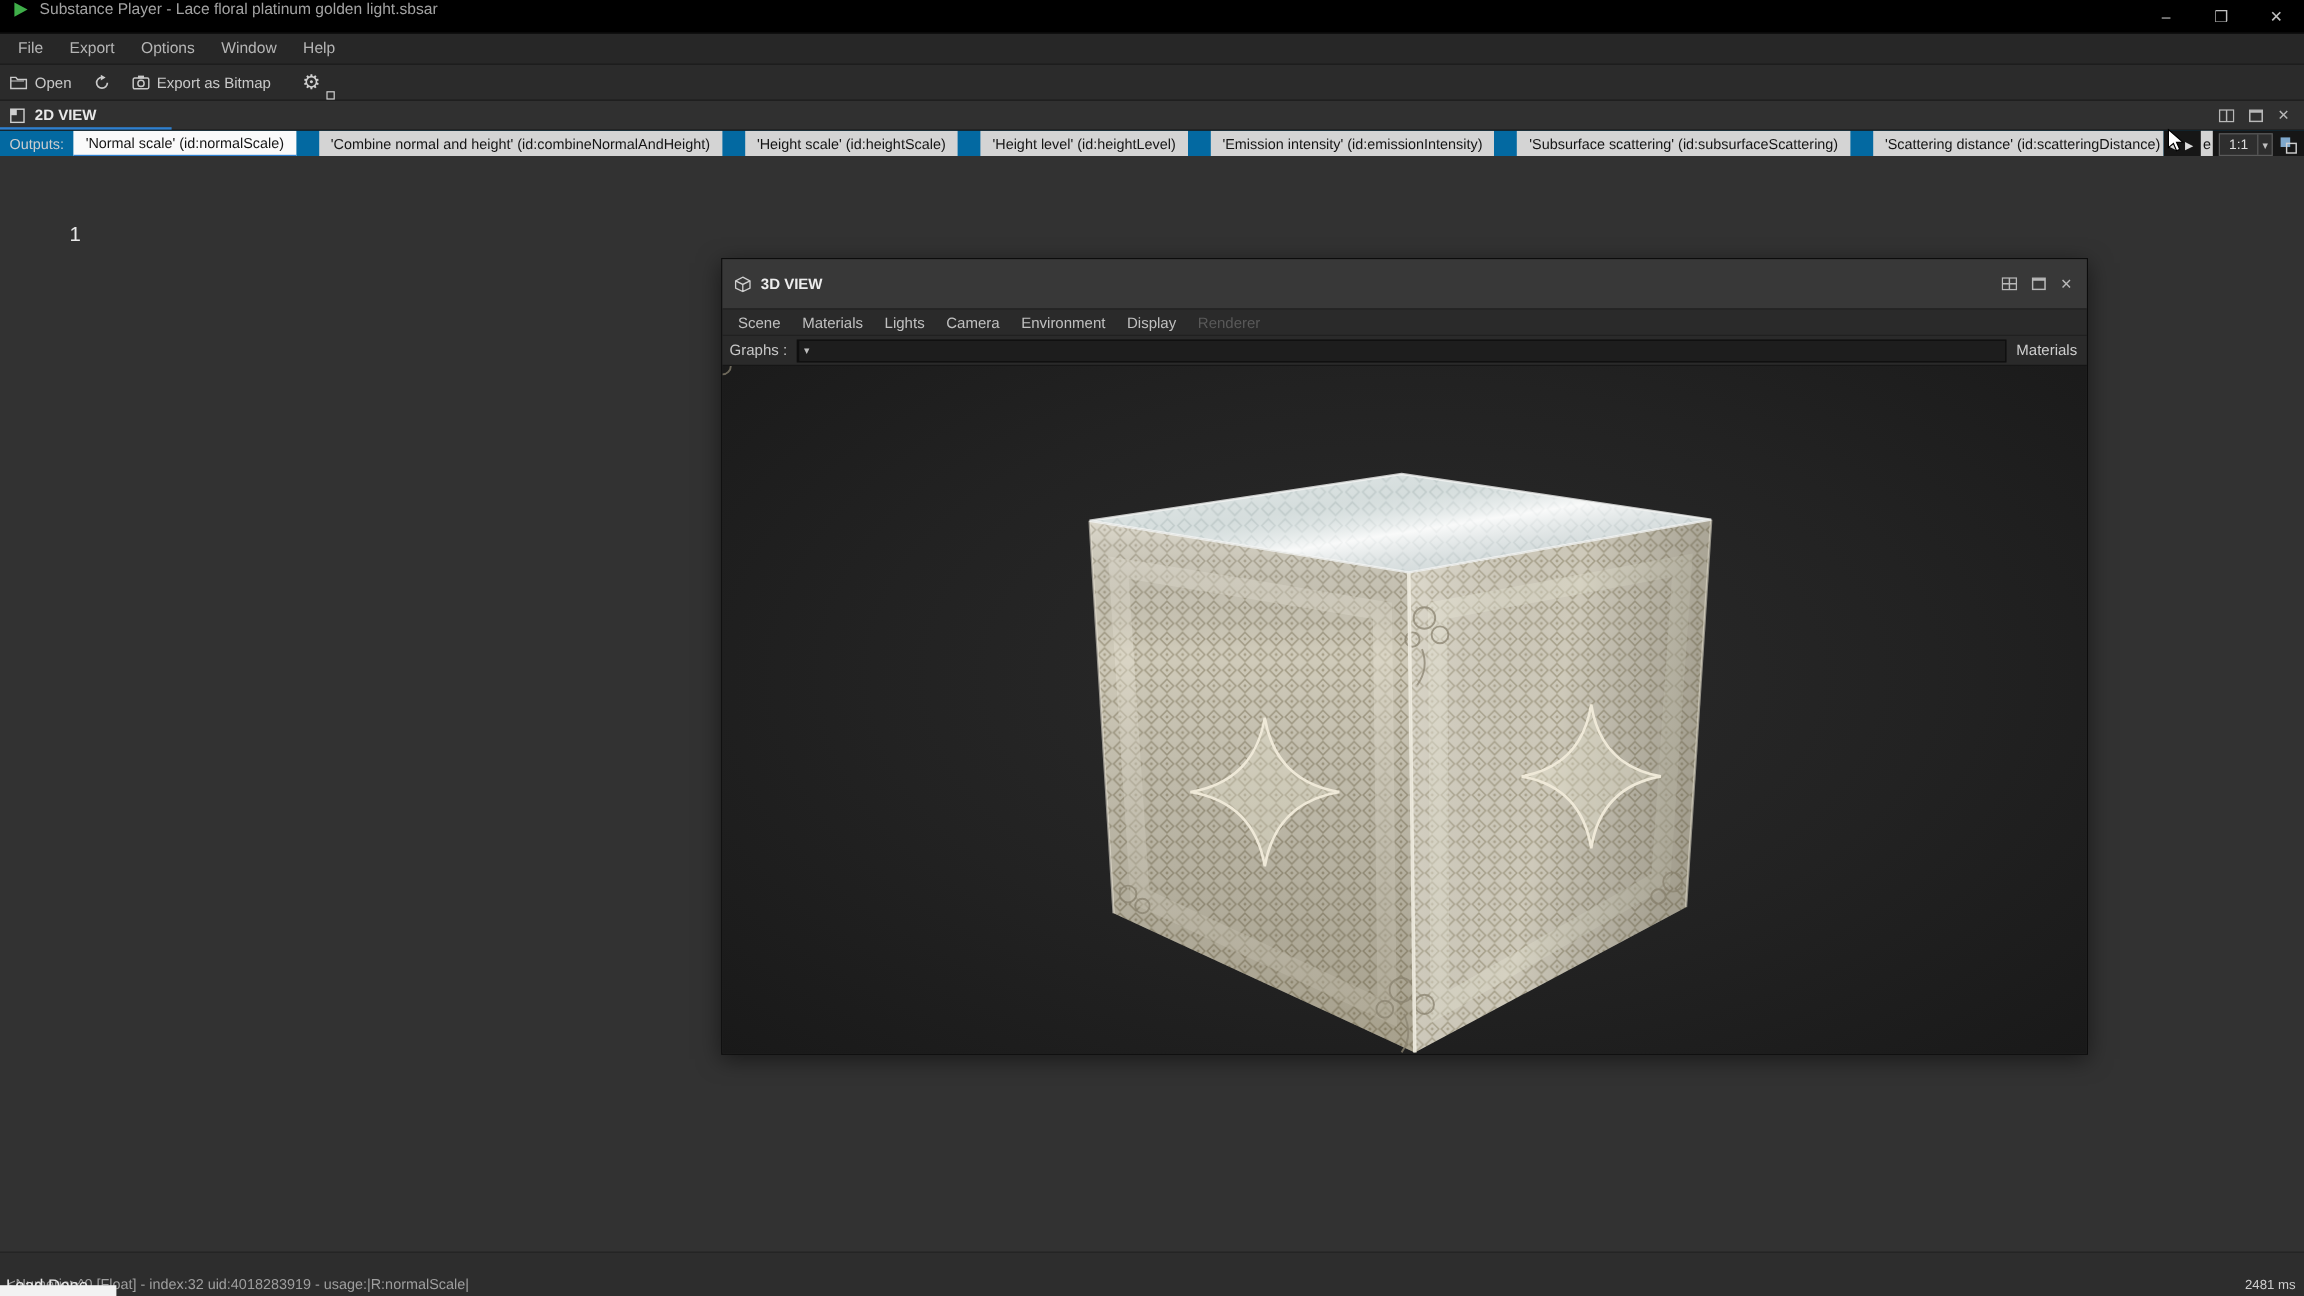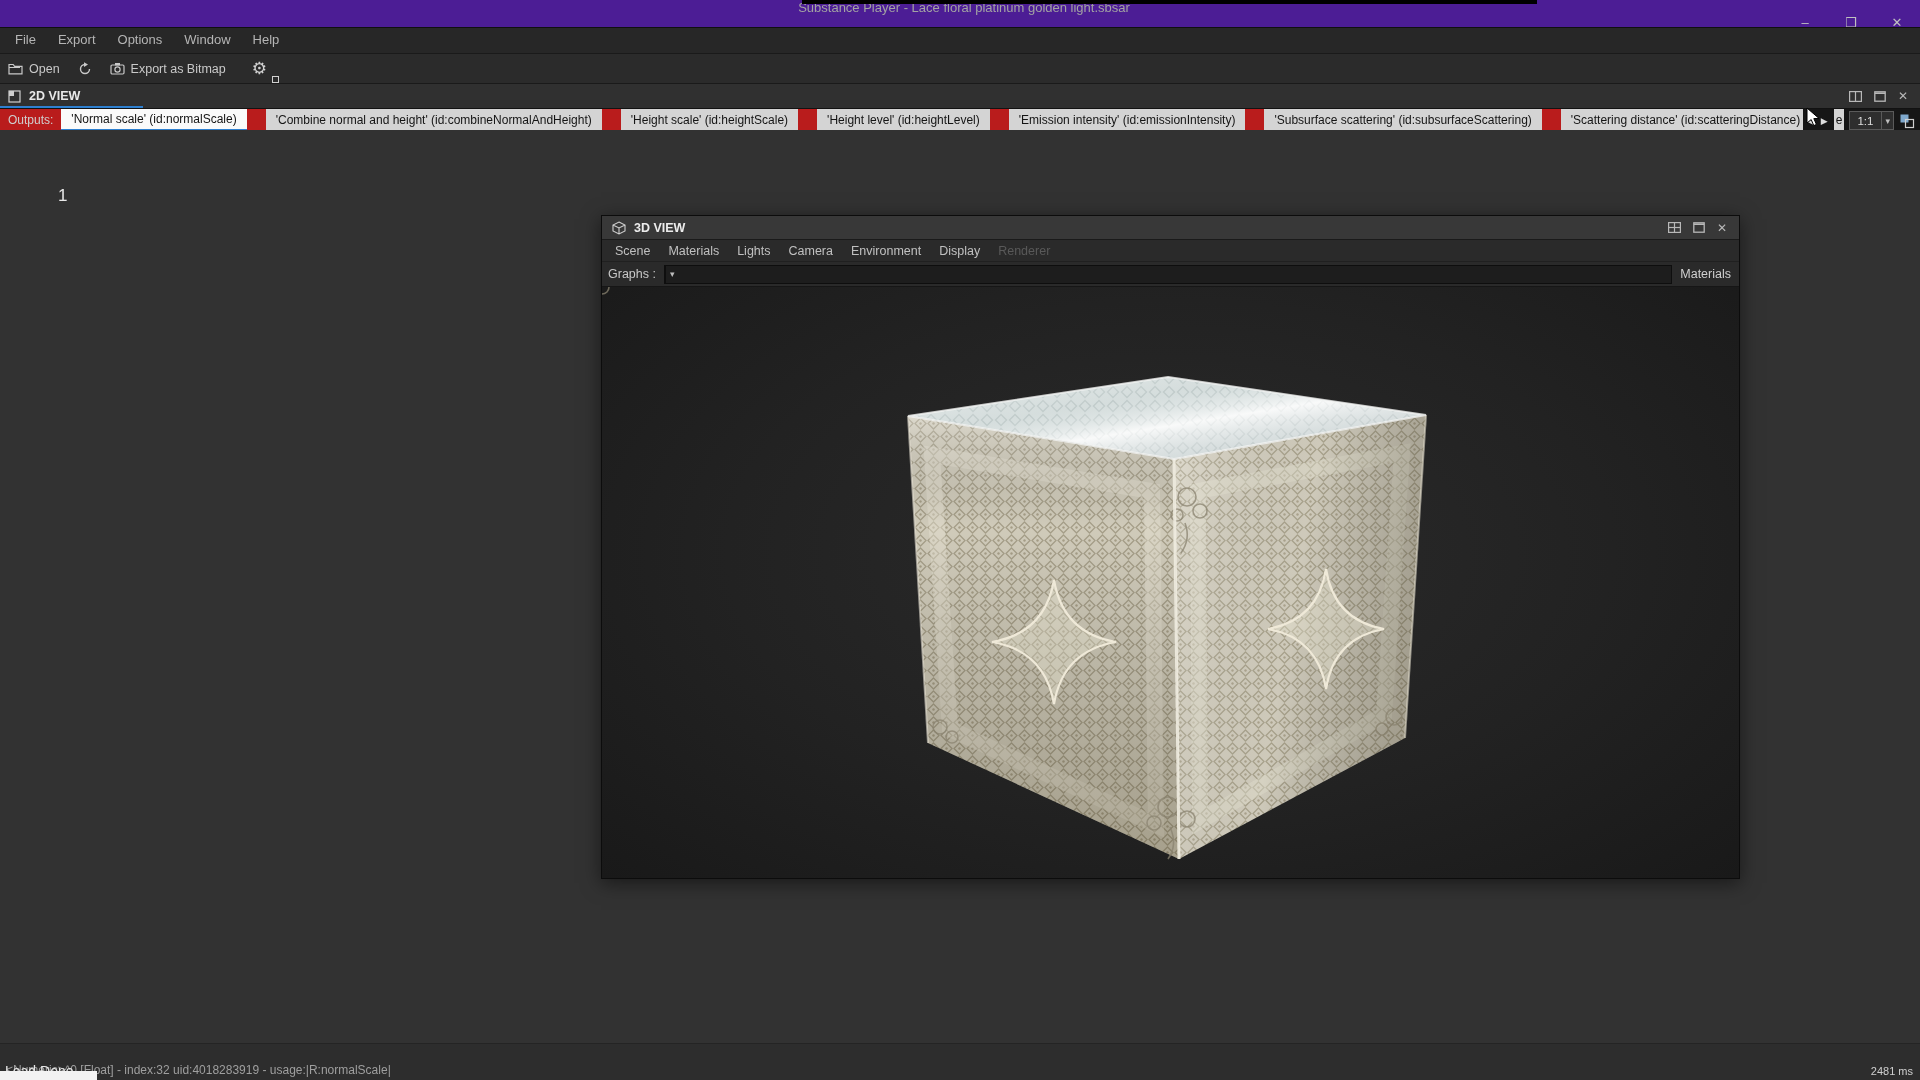--- a/index.html
+++ b/index.html
@@ -2,21 +2,21 @@
 <html><head>
 <meta charset="utf-8">
 <style>
   * { box-sizing: border-box; margin: 0; padding: 0; }
   html,body { width:1920px; height:1080px; overflow:hidden; }
   body {
     font-family:"Liberation Sans", sans-serif;
     background:#323232; color:#c8c8c8; position:relative;
   }
   
-  .titlebar { height:28px; background:#4c1d95; display:flex; align-items:center; border-bottom:1px solid #101010; position:relative;flex-direction:column; }
+  .titlebar { height:28px; background:#000000; display:flex; border-bottom:1px solid #101010; position:relative; }
   .titlebar .app-icon { margin-left:9px; width:16px; height:16px; }
   .titlebar .title-text { margin-left:8px; font-size:13px; color:#a3a3a3; }
   .win-controls { margin-left:auto; display:flex; height:100%; }
   .win-btn { width:46px; height:100%; display:flex; align-items:center; justify-content:center; color:#c0c0c0; font-size:13px; cursor:default; }
   .top-black-strip { position:absolute; left:802px; top:0; width:735px; height:4px; background:#000; }
   
   .menubar { height:26px; background:#272727; display:flex; align-items:flex-end; padding-left:4px; border-bottom:1px solid #1a1a1a; }
   .menu-item { padding:0 11px; font-size:13px; color:#b5b5b5; line-height:26px; }
   
   .toolbar { height:30px; background:#2b2b2b; display:flex; align-items:center; gap:2px; border-bottom:1px solid #1a1a1a; }
@@ -25,37 +25,37 @@
   .gear-wrap { position:relative; font-size:17px; color:#d0d0d0; line-height:1; }
   .gear-badge { position:absolute; right:-4px; bottom:-2px; width:7px; height:7px; background:#2b2b2b; border:1px solid #d0d0d0; }
   
   .view2d-header { height:25px; background:#303030; display:flex; align-items:center; position:relative; border-bottom:1px solid #121212; }
   .view2d-header .hdr-icon { margin-left:8px; }
   .view2d-header .hdr-title { margin-left:8px; font-size:12.5px; font-weight:bold; color:#e8e8e8; }
   .view2d-underline { position:absolute; left:0; bottom:0; width:143px; height:2px; background:#2e80d0; }
   .panel-icons { margin-left:auto; display:flex; align-items:center; gap:12px; padding-right:12px; }
   .panel-icons .pi { color:#b8b8b8; font-size:12px; line-height:1; display:flex; align-items:center; }
   
-  .outputs-bar { height:23px; background:#b91c1c; display:flex; align-items:stretch; font-size:12px; position:relative; }
+  .outputs-bar { height:23px; background:#0369a1; display:flex; align-items:stretch; font-size:12px; position:relative; }
   .outputs-label { color:#cfcfcf; padding:0 8px; line-height:23px; white-space:nowrap; }
   .tabs-scroll { display:flex; overflow:hidden; flex:1; gap:19px; }
   .out-tab { background:#d4d4d4; color:#141414; padding:0 10px; line-height:23px; white-space:nowrap; }
   .out-tab.selected { background:#fafafa; border-bottom:3px solid #2e80d0; line-height:20px; }
   .out-tab.stub { max-width:14px; overflow:hidden; padding:0 2px; }
   .tabbar-right { display:flex; align-items:center; gap:5px; padding:0 5px 0 3px; background:#161616; }
   .nav-arrow { color:#dcdcdc; font-size:9px; padding:0 1px; }
   .zoom-select { display:flex; align-items:center; height:19px; background:#2e2e2e; border:1px solid #5a5a5a; color:#dedede; font-size:11.5px; }
   .zoom-select .zv { padding:0 8px 0 7px; }
   .zoom-select .zc { border-left:1px solid #5a5a5a; padding:0 3px; font-size:9px; color:#c0c0c0; height:100%; display:flex; align-items:center; }
   
   .main-area { position:absolute; left:0; top:130px; right:0; bottom:37px; background:#323232; }
   .canvas-value { position:absolute; left:58px; top:56px; color:#e9e9e9; font-size:17px; }
   
   .panel3d { position:absolute; left:601px; top:85px; width:1139px; height:664px; background:#2a2a2a; border:1px solid #0c0c0c; box-shadow:0 4px 18px rgba(0,0,0,0.5); display:flex; flex-direction:column; }
-  .panel3d-header { height:24px; background:#383838; display:flex; align-items:center; border-bottom:1px solid #1a1a1a; }
+  .panel3d-header { height:42px; background:#383838; display:flex; align-items:center; border-bottom:1px solid #1a1a1a; }
   .panel3d-header .hdr-title { margin-left:8px; font-size:12.5px; font-weight:bold; color:#ececec; }
   .panel3d-header .hdr-icon { margin-left:10px; }
   .panel3d-menu { height:22px; background:#2a2a2a; display:flex; align-items:center; padding-left:4px; border-bottom:1px solid #202020; }
   .p3d-menu-item { padding:0 9px; font-size:12.5px; color:#c0c0c0; line-height:22px; }
   .p3d-menu-item.disabled { color:#595959; }
   .graphs-row { height:25px; background:#2a2a2a; display:flex; align-items:center; border-bottom:1px solid #161616; padding:0 8px 0 6px; gap:8px; }
   .graphs-label { font-size:12.5px; color:#c8c8c8; white-space:nowrap; }
   .graphs-combo { flex:1; height:19px; background:#1d1d1d; border:1px solid #0e0e0e; display:flex; align-items:center; color:#cfcfcf; font-size:12.5px; }
   .graphs-combo .cv { flex:1; padding-left:8px; white-space:nowrap; overflow:hidden; }
   .graphs-combo .cc { padding:0 4px; font-size:9px; color:#bdbdbd; border-left:1px solid #0e0e0e; height:100%; display:flex; align-items:center; }

